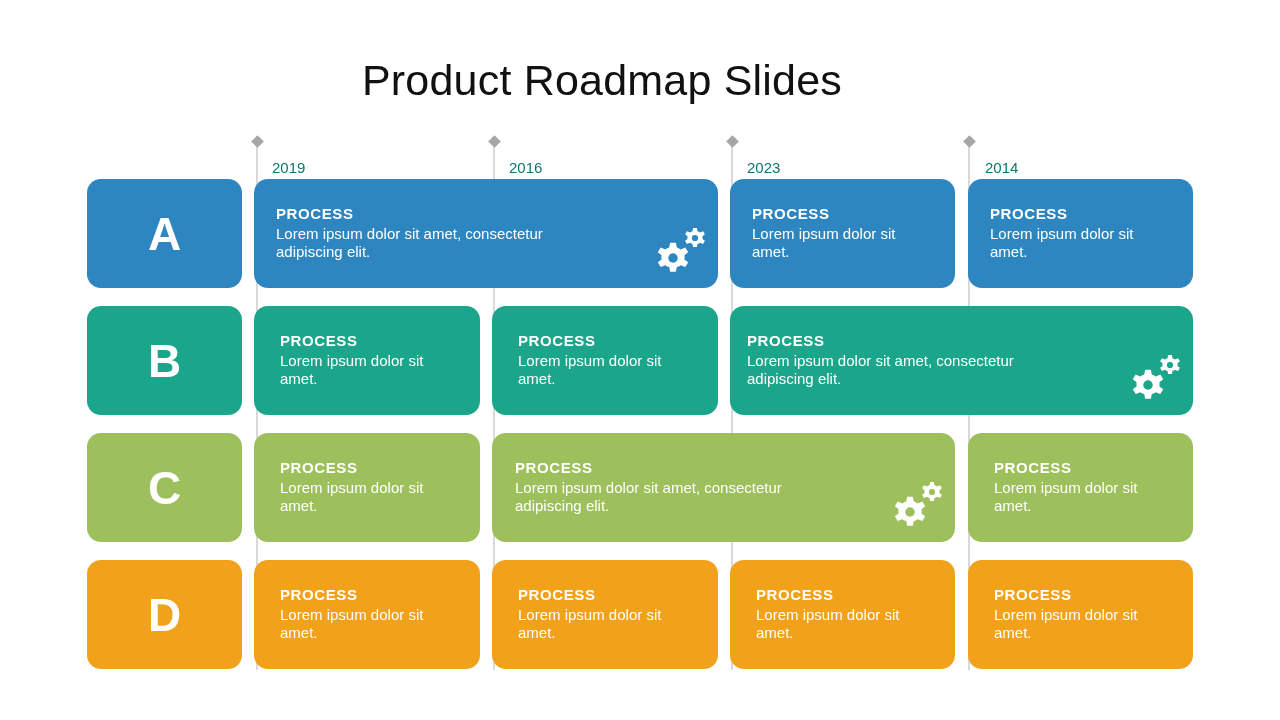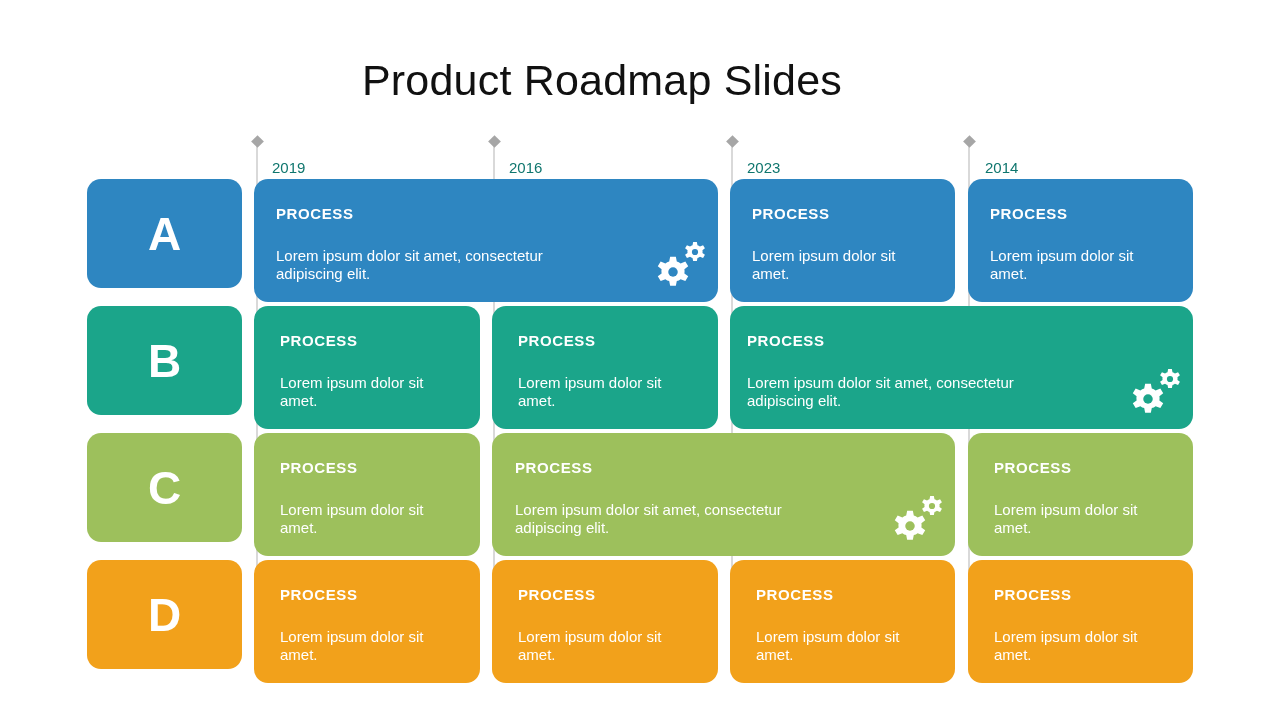--- a/index.html
+++ b/index.html
@@ -24,25 +24,25 @@
     position: absolute; top: 135px; font-size: 15px; color: #0f766e; margin-top: 24px;
   }
 
   .label-box {
     position: absolute; left: 87px; width: 155px; height: 109px; border-radius: 14px;
     display: flex; align-items: center; justify-content: center;
     color: #ffffff; font-size: 46px; font-weight: 700;
   }
 
   .cell {
-    position: absolute; height: 123px; border-radius: 14px; color: #ffffff;
+    position: absolute; height: 109px; border-radius: 14px; color: #ffffff;
     padding: 26px 22px 0 22px;
   }
   .cell .head { font-size: 15px; font-weight: 700; letter-spacing: 0.6px; line-height: 18px; }
-  .cell .body { font-size: 15px; line-height: 18px; margin-top: 24px; max-width: 300px; }
+  .cell .body { font-size: 15px; line-height: 18px; margin-top: 2px; max-width: 300px; }
   .cell.narrow .body { max-width: 175px; }
 
   .gears { position: absolute; right: 12px; bottom: 12px; width: 50px; height: 50px; }
 </style>
 </head>
 <body>
 
 <div class="title">Product Roadmap Slides</div>
 
 <div>

